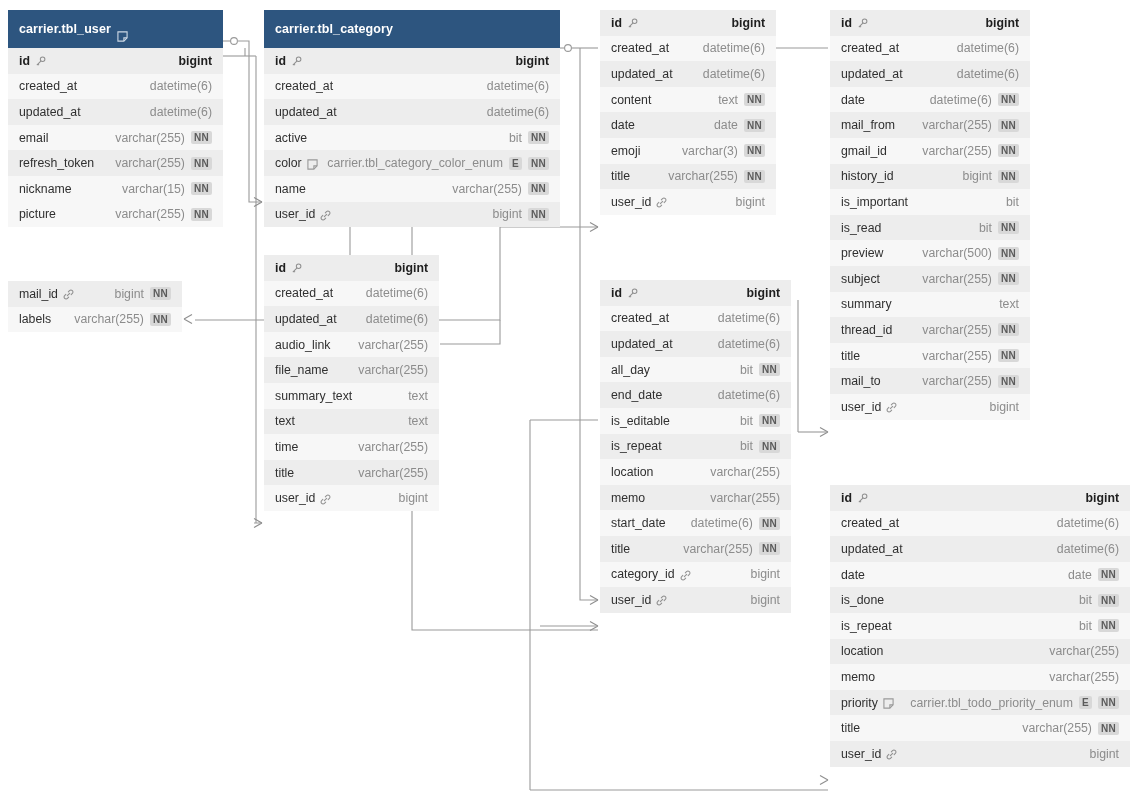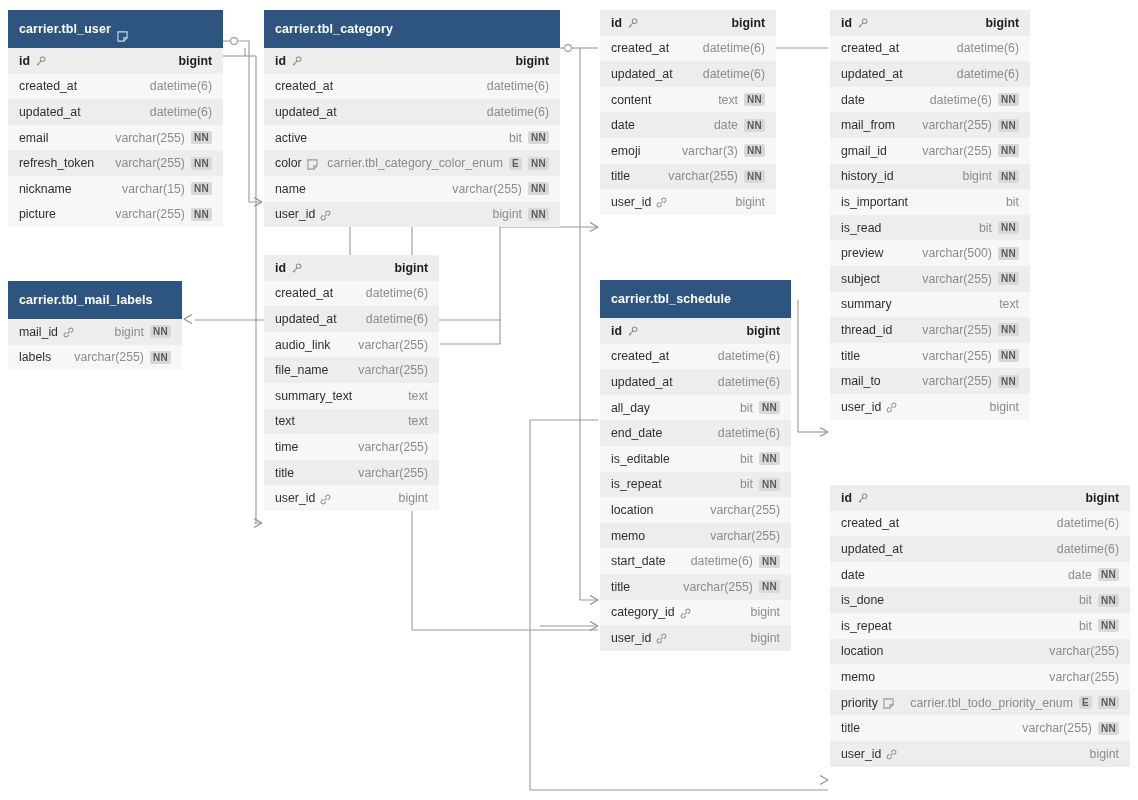--- a/index.html
+++ b/index.html
@@ -179,23 +179,20 @@
         <div class="col-left">
           <span>picture</span>
         </div>
         <div class="col-right">
           <span class="dtype">varchar(255)</span>
           <span class="badge">NN</span>
         </div>
       </div>
     </div>
     <div class="table" style="left: 8px; top: 281px; width: 174px;">
-      <div class="thead">
-        <span class="tname">carrier.tbl_mail_labels</span>
-      </div>
       <div class="row alt">
         <div class="col-left">
           <span>mail_id</span>
           <span class="ico">
             <svg viewBox="0 0 12 12" width="11" height="11">
               <g fill="none" stroke="#555" stroke-width="1.15" stroke-linecap="round">
                 <path d="M4.7,7.3 L7.3,4.7"></path>
                 <path d="M6.2,8.9 L4.9,10.2 A1.9,1.9 0 0,1 1.8,7.1 L3.1,5.8"></path>
                 <path d="M5.8,3.1 L7.1,1.8 A1.9,1.9 0 0,1 10.2,4.9 L8.9,6.2"></path>
               </g>
@@ -486,23 +483,20 @@
               </g>
             </svg>
           </span>
         </div>
         <div class="col-right">
           <span class="dtype">bigint</span>
         </div>
       </div>
     </div>
     <div class="table" style="left: 600px; top: 280px; width: 191px;">
-      <div class="thead">
-        <span class="tname">carrier.tbl_schedule</span>
-      </div>
       <div class="row alt pk">
         <div class="col-left">
           <span>id</span>
           <span class="ico">
             <svg viewBox="0 0 12 12" width="11" height="11">
               <g fill="none" stroke="#555" stroke-width="1.1">
                 <circle cx="8.3" cy="3.6" r="2.5"></circle>
                 <path d="M6.6,5.4 L2,10 M3.2,8.8 L4.4,10"></path>
               </g>
             </svg>

